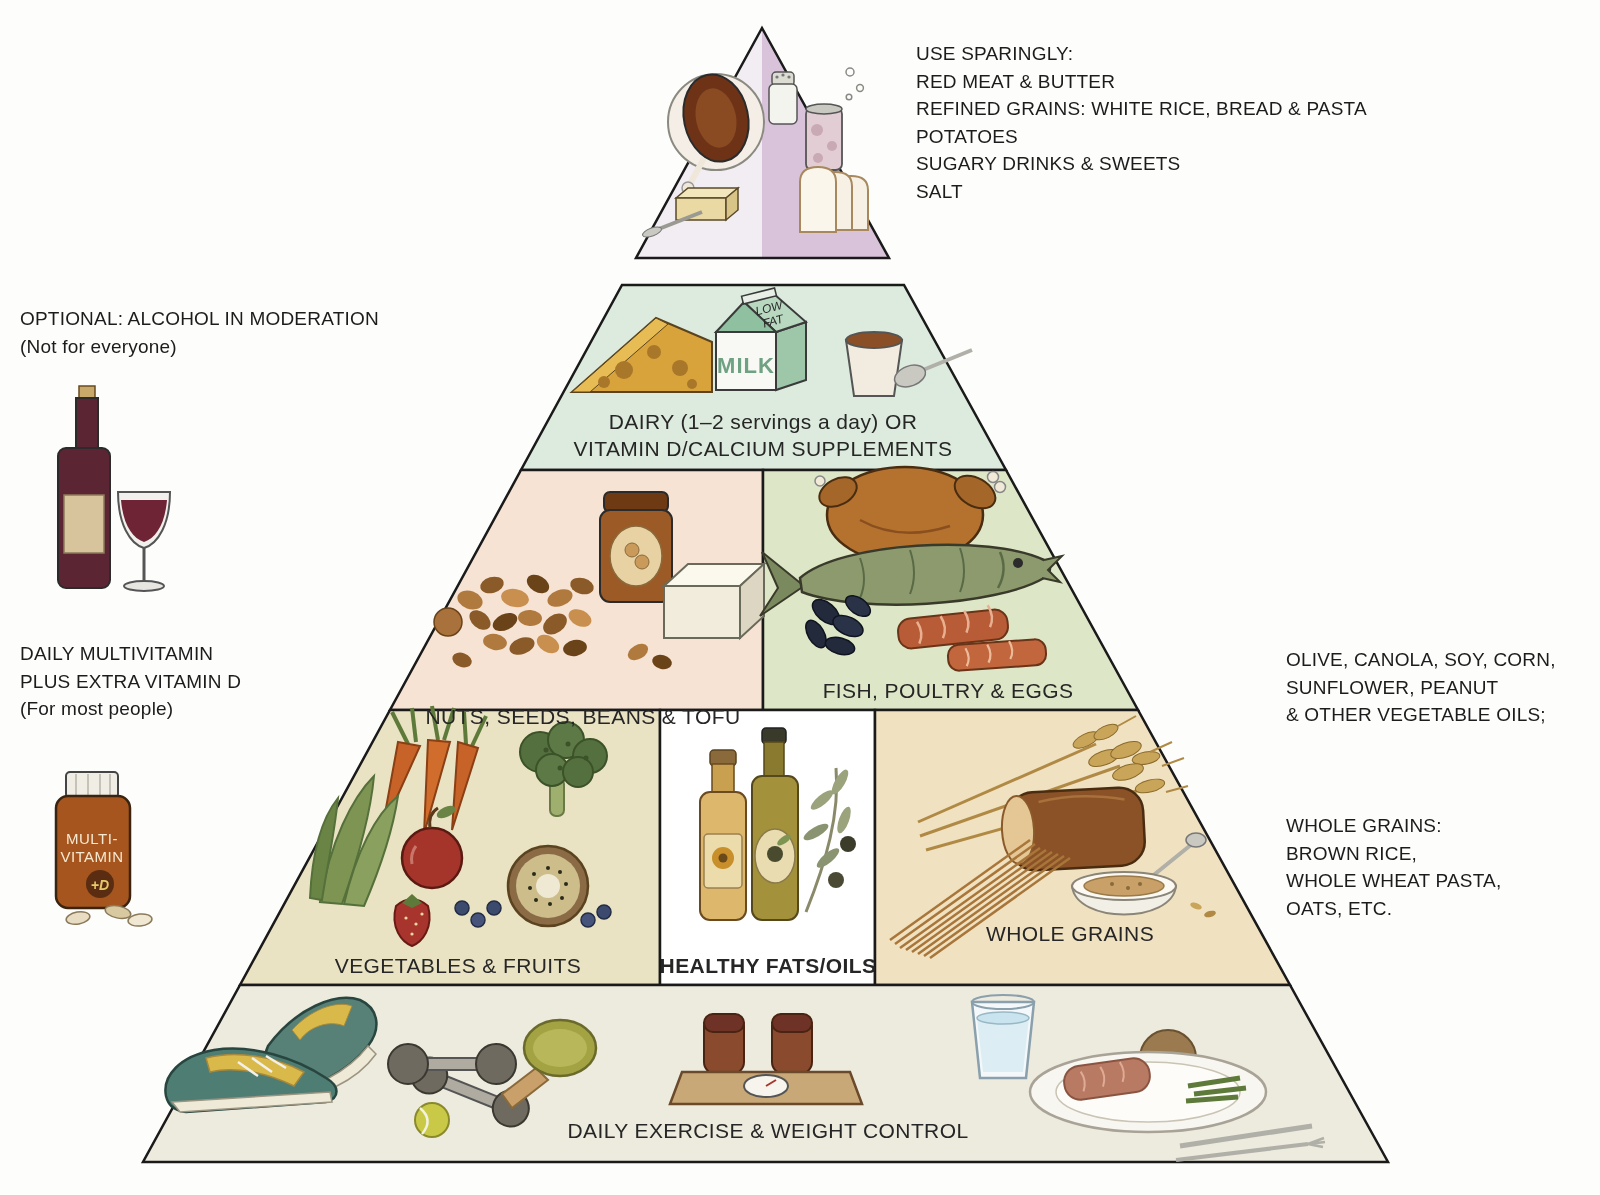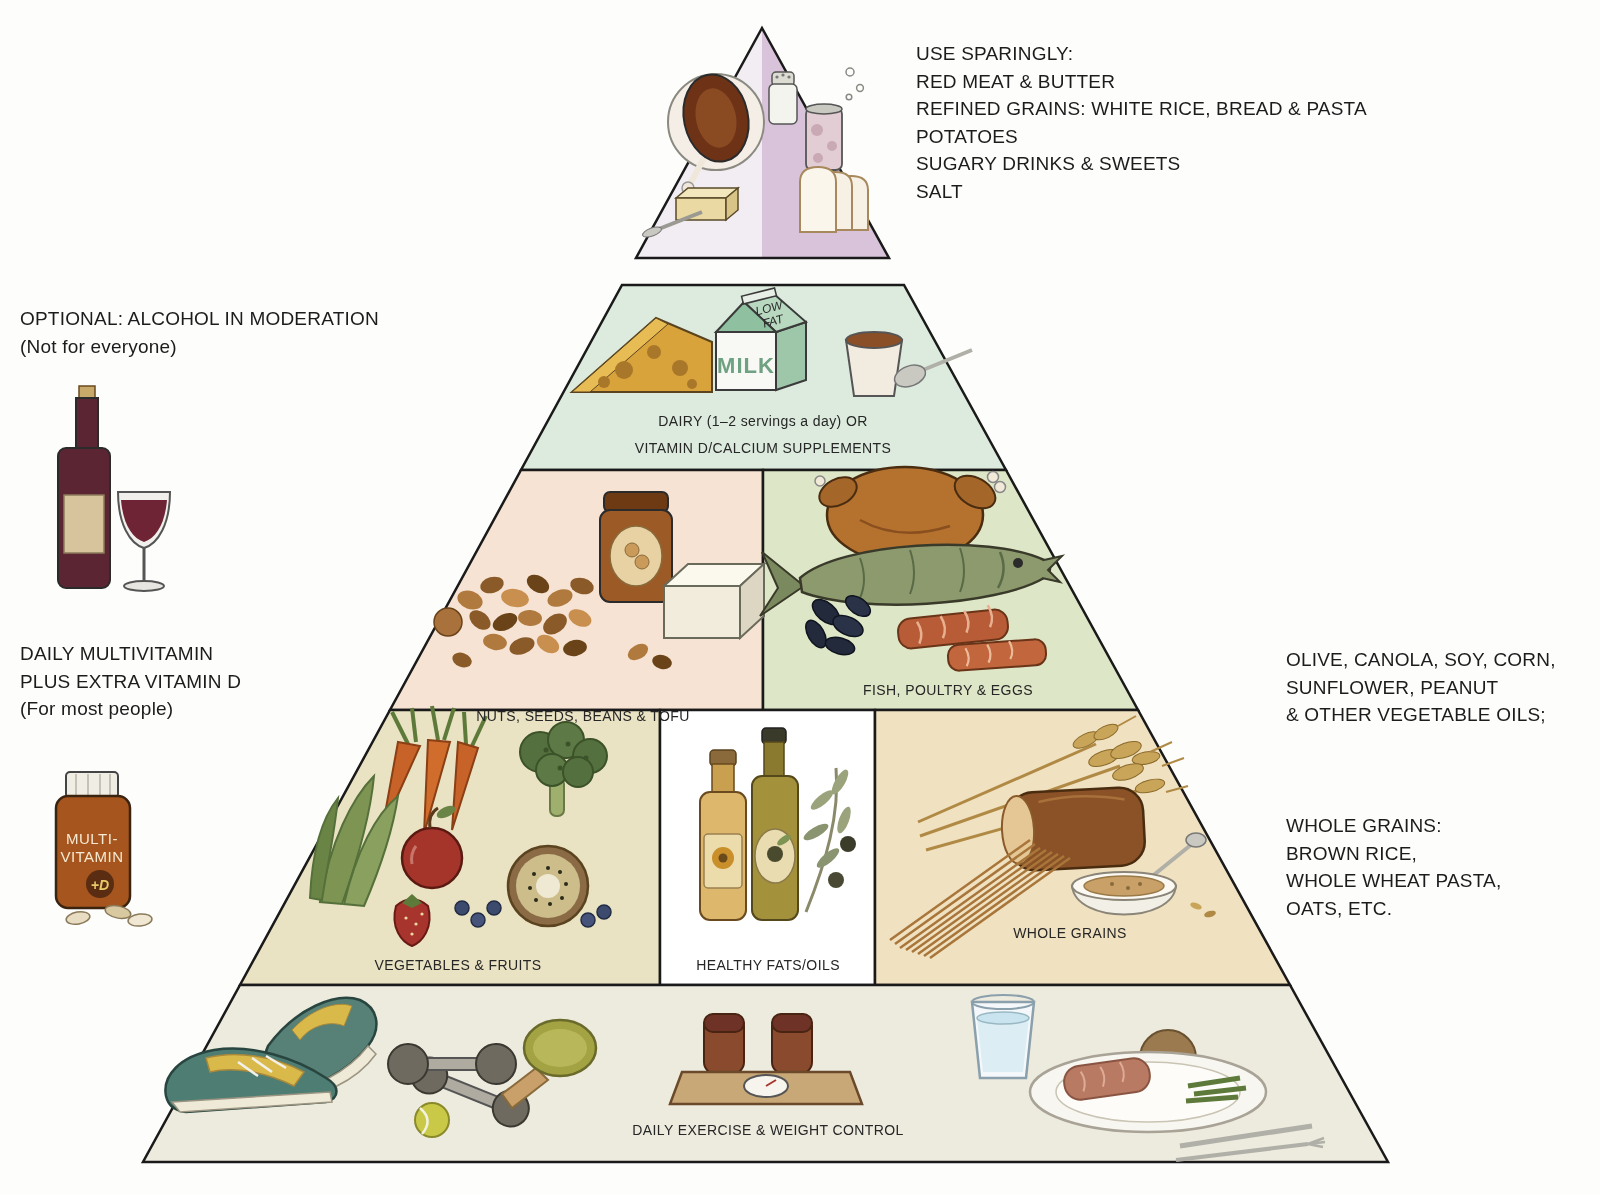--- a/index.html
+++ b/index.html
@@ -2,21 +2,21 @@
 <html><head>
 <meta charset="utf-8">
 <style>
   html,body{margin:0;padding:0;background:#fdfdfc;}
   .canvas{
     position:relative;width:1600px;height:1195px;background:#fdfdfc;
     font-family:"Liberation Sans",sans-serif;color:#1c1c1c;overflow:hidden;
   }
   .pyramid-svg{position:absolute;left:0;top:0;width:1600px;height:1195px;}
   .note{position:absolute;font-size:19px;line-height:27.5px;letter-spacing:0.2px;white-space:nowrap;color:#1c1c1c;}
-  .tier-label{position:absolute;font-size:14px;line-height:27px;letter-spacing:0.4px;color:#262626;text-align:center;white-space:nowrap;transform:translateX(-50%);}
+  .tier-label{position:absolute;font-size:21px;line-height:27px;letter-spacing:0.4px;color:#262626;text-align:center;white-space:nowrap;transform:translateX(-50%);}
 </style>
 </head>
 <body>
 
 <div class="canvas">
 
 <svg class="pyramid-svg" viewBox="0 0 1600 1195">
 
   <g>
     <polygon points="762,28 762,258 636,258" fill="#f2ecf3"></polygon>
@@ -424,17 +424,17 @@
     <div>OATS, ETC.</div>
   </div>
 
   <div class="tier-label" style="left:763px;top:408px;">
     <div>DAIRY (1–2 servings a day) OR</div>
     <div>VITAMIN D/CALCIUM SUPPLEMENTS</div>
   </div>
   <div class="tier-label" style="left:583px;top:677px;margin-top:26px;">NUTS, SEEDS, BEANS &amp; TOFU</div>
   <div class="tier-label" style="left:948px;top:677px;text-align:right;">FISH, POULTRY &amp; EGGS</div>
   <div class="tier-label" style="left:458px;top:952px;">VEGETABLES &amp; FRUITS</div>
-  <div class="tier-label" style="left:768px;top:952px;">HEALTHY FATS/OILS</div>
+  <div class="tier-label" style="left:768px;top:952px;font-weight:bold;">HEALTHY FATS/OILS</div>
   <div class="tier-label" style="left:1070px;top:920px;">WHOLE GRAINS</div>
   <div class="tier-label" style="left:768px;top:1117px;">DAILY EXERCISE &amp; WEIGHT CONTROL</div>
 
 </div>
 
 </body></html>

